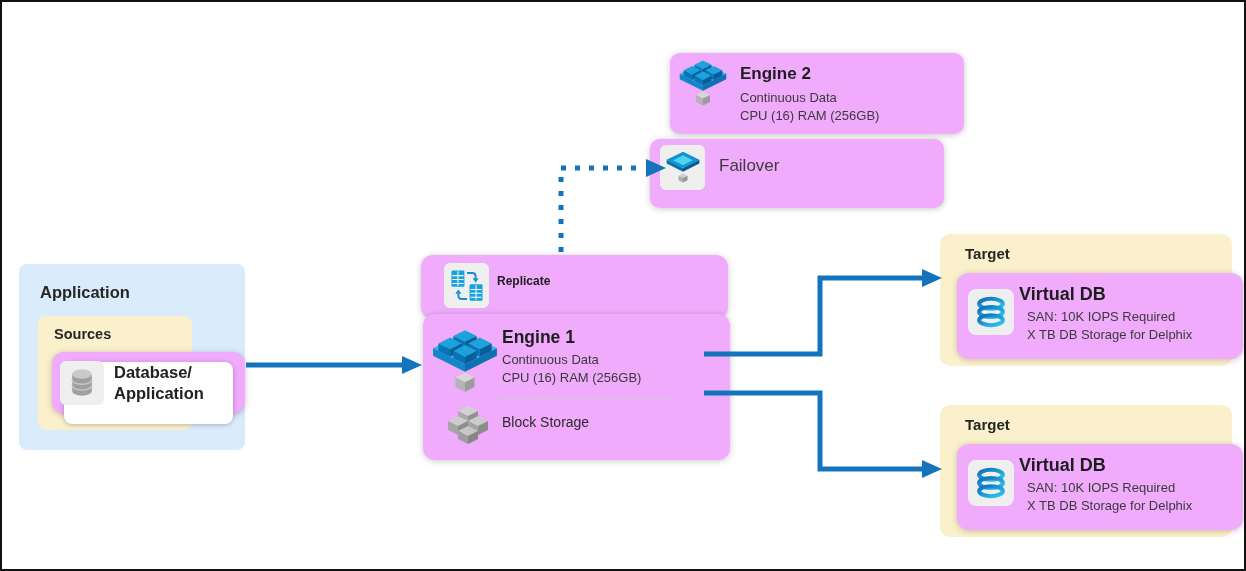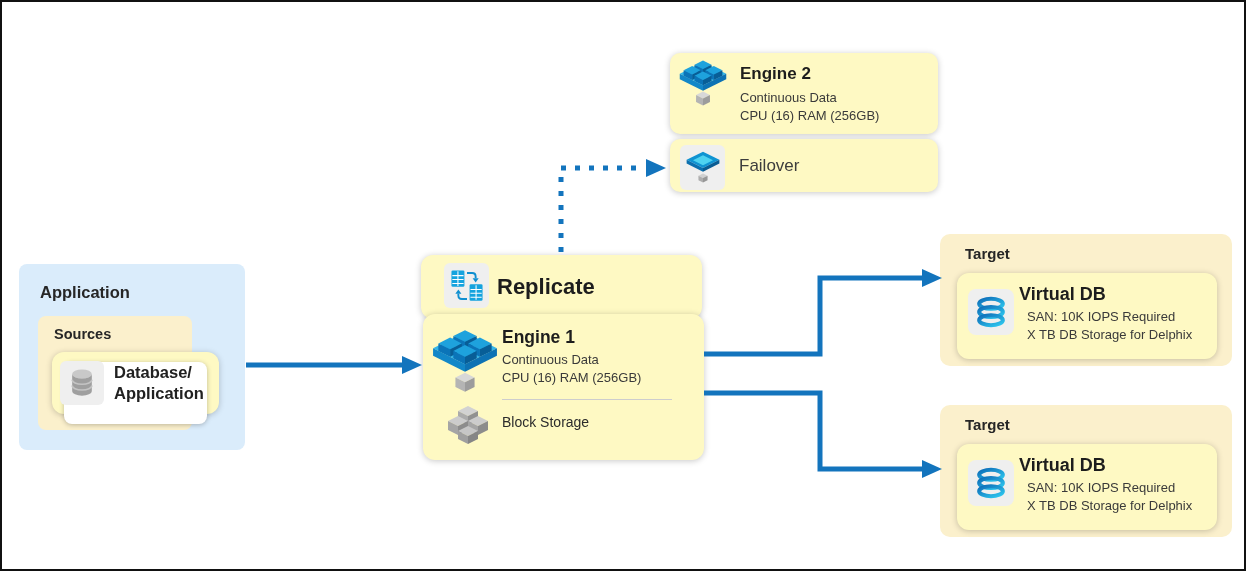--- a/index.html
+++ b/index.html
@@ -22,60 +22,61 @@
     font-weight:bold;color:#262626;
   }
   .production-label{left:21px;top:19px;font-size:16.5px;}
   .sources-box{
     left:19px;top:52px;width:154px;height:114px;
     background:#fbf0cc;border-radius:8px;
   }
   .sources-label{left:16px;top:10px;font-size:14.5px;}
   
   .card{
-    background:#fef9c3;border-radius:12px;
+    background:#f0abfc;border-radius:12px;
     box-shadow:0 1px 6px rgba(0,0,0,0.22);
+    padding-left:26px;
   }
   .db-card{
     left:14px;top:36px;width:167px;height:62px;z-index:2;
   }
   .db-card::before{
     content:"";position:absolute;left:12px;right:12px;top:10px;height:100%;
     background:#fff;border-radius:8px;box-shadow:0 1px 5px rgba(0,0,0,0.25);
     z-index:-1;
   }
   .icon-tile{
     background:#efefef;border-radius:6px;
     display:flex;align-items:center;justify-content:center;
   }
   .db-icon-tile{left:8px;top:9px;width:44px;height:44px;}
   .db-card-text{
     left:62px;top:10px;font-weight:bold;font-size:16.5px;color:#212121;line-height:1.28;
   }
   
   .replicate-card{left:419px;top:253px;width:281px;height:64px;z-index:2;}
   .replicate-icon-tile{left:23px;top:8px;width:45px;height:45px;}
-  .replicate-label{left:76px;top:19px;font-weight:bold;font-size:22px;color:#1d1d1d;text-align:center;}
+  .replicate-label{left:76px;top:19px;font-weight:bold;font-size:12px;color:#1d1d1d;text-align:center;}
   .engine1-card{left:421px;top:312px;width:281px;height:146px;z-index:3;}
   .engine1-icon{left:7px;top:14px;}
   .engine-title{font-weight:bold;font-size:17.5px;color:#1d1d1d;}
   .engine-sub{font-size:13px;color:#3a3a3a;}
   .e1-title{left:79px;top:13px;}
   .e1-sub1{left:79px;top:38px;}
   .e1-sub2{left:79px;top:56px;}
   .e1-divider{left:79px;top:85px;width:170px;height:1px;background:#cdcdcd;}
   .blocks-icon{left:22px;top:90px;}
   .block-storage-label{left:79px;top:100px;font-size:14px;color:#2b2b2b;}
   
   .engine2-card{left:668px;top:51px;width:268px;height:81px;border-radius:10px;z-index:2;}
   .engine2-icon{left:8px;top:6px;}
   .e2-title{left:70px;top:11px;font-size:17px;}
   .e2-sub1{left:70px;top:37px;}
   .e2-sub2{left:70px;top:55px;}
-  .failover-card{left:668px;top:137px;width:268px;height:53px;border-radius:10px;z-index:2;}
+  .failover-card{left:648px;top:137px;width:268px;height:69px;border-radius:10px;z-index:2;}
   .failover-icon-tile{left:10px;top:6px;width:45px;height:45px;}
   .failover-label{left:69px;top:17px;font-size:17px;color:#3d3d3d;}
   
   .target-box{
     width:292px;height:132px;background:#fbf0cc;border-radius:10px;z-index:2;
   }
   .target-box.t1{left:938px;top:232px;}
   .target-box.t2{left:938px;top:403px;}
   .target-label{left:25px;top:11px;font-size:15px;}
   .vdb-card{left:17px;top:39px;width:260px;height:86px;}

